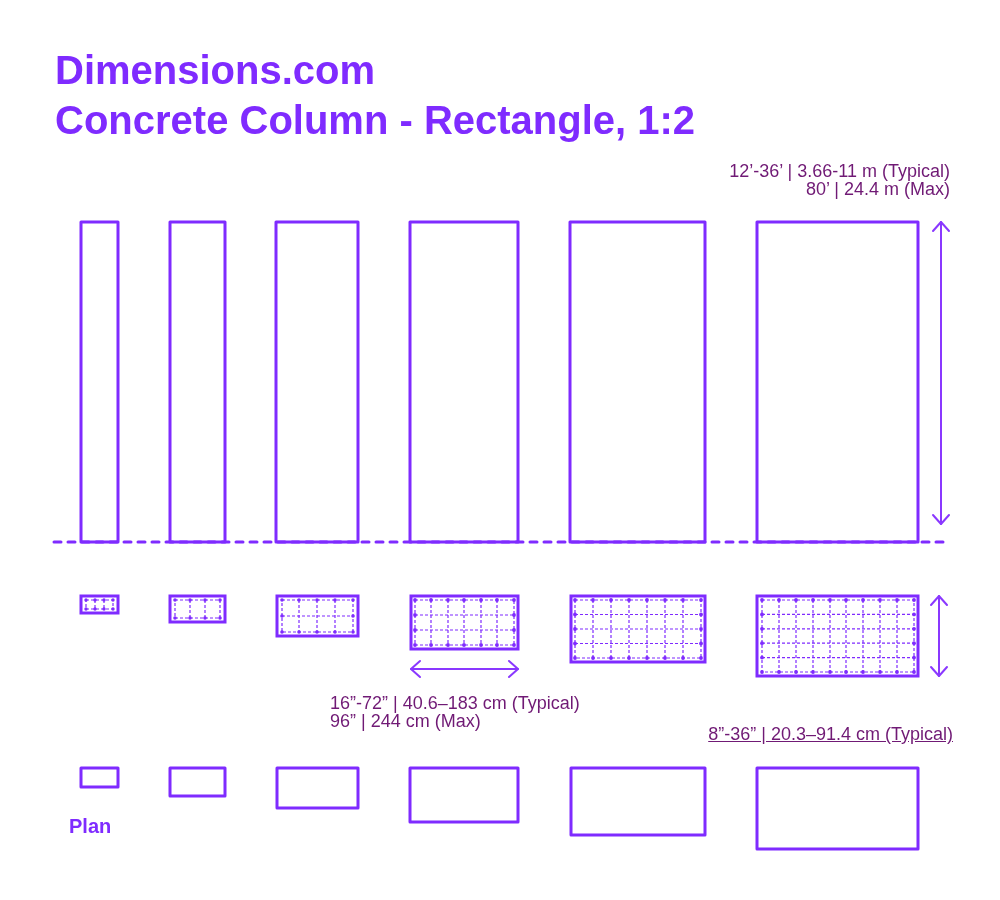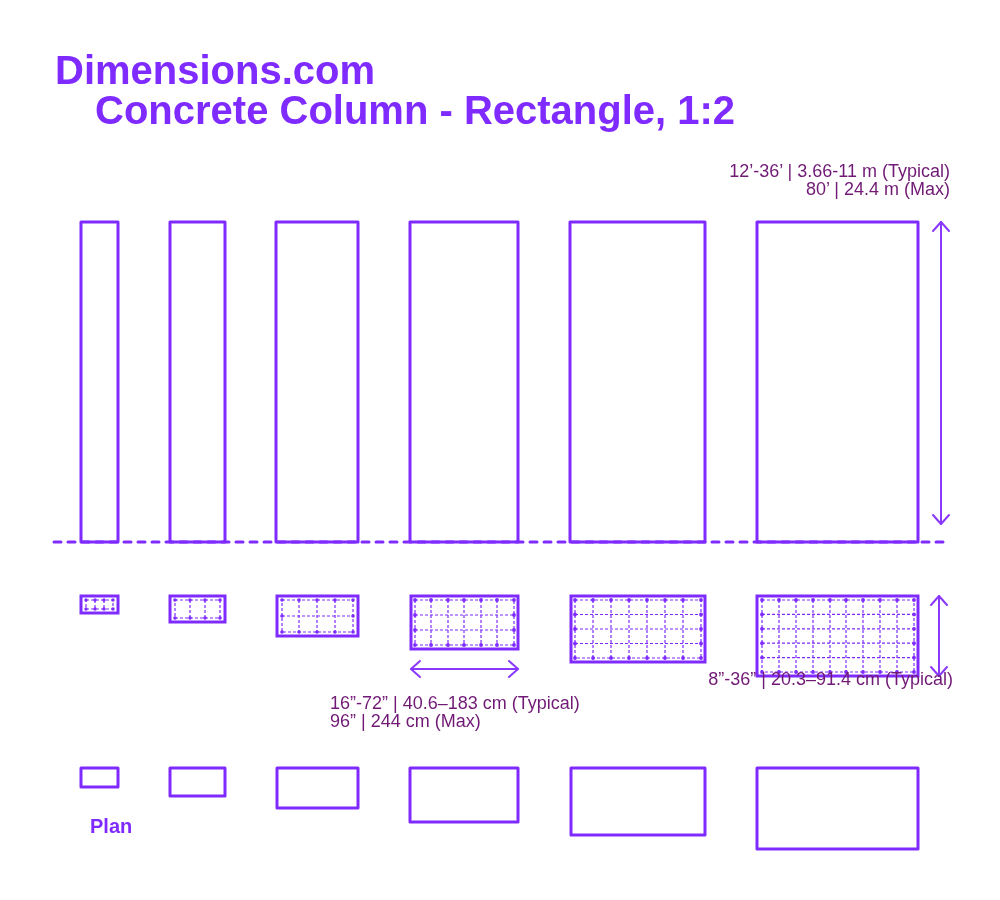--- a/index.html
+++ b/index.html
@@ -1,24 +1,24 @@
 <!DOCTYPE html>
 <html><head>
 <meta charset="utf-8">
 <style>
   html, body { margin: 0; padding: 0; background: #ffffff; }
   body { width: 1000px; height: 900px; position: relative; overflow: hidden;
          font-family: "Liberation Sans", "DejaVu Sans", sans-serif; color: #7f2bff; }
   .title { position: absolute; left: 55px; font-weight: bold; font-size: 40px; line-height: 36px; color: #7f2bff; }
   #t1 { top: 52px; }
-  #t2 { top: 92px; margin-left: 40px; }
+  #t2 { top: 102px; }
   .dim { position: absolute; font-size: 18px; line-height: 18px; color: #701a75; white-space: nowrap; }
   .dim.right { text-align: right; }
   .dim.center { text-align: left; }
-  .plan-label { position: absolute; left: 69px; top: 815px; font-weight: bold; font-size: 20px; color: #7f2bff; margin-left: 21px; }
+  .plan-label { position: absolute; left: 69px; top: 815px; font-weight: bold; font-size: 20px; color: #7f2bff; }
   svg { position: absolute; left: 0; top: 0; }
 </style>
 </head>
 <body>
 
 <div id="t1" class="title">Dimensions.com</div>
 <div id="t2" class="title">Concrete Column - Rectangle, 1:2</div>
 
 <div class="dim right" style="right:50px; top:162px;">
   <div>12’-36’ | 3.66-11 m (Typical)</div>
@@ -241,17 +241,17 @@
     <rect x="571" y="768" width="134" height="67"></rect>
     <rect x="757" y="768" width="161" height="81"></rect>
   </g>
 </svg>
 
 <div class="dim center" style="left:330px; width:270px; top:694px;">
   <div>16”-72” | 40.6–183 cm (Typical)</div>
   <div>96” | 244 cm (Max)</div>
 </div>
 
-<div class="dim right" style="right:47px; top:670px;">
+<div class="dim right" style="right:47px; top:725px;text-decoration:underline;">
   <div>8”-36” | 20.3–91.4 cm (Typical)</div>
 </div>
 
 <div class="plan-label">Plan</div>
 
 </body></html>

